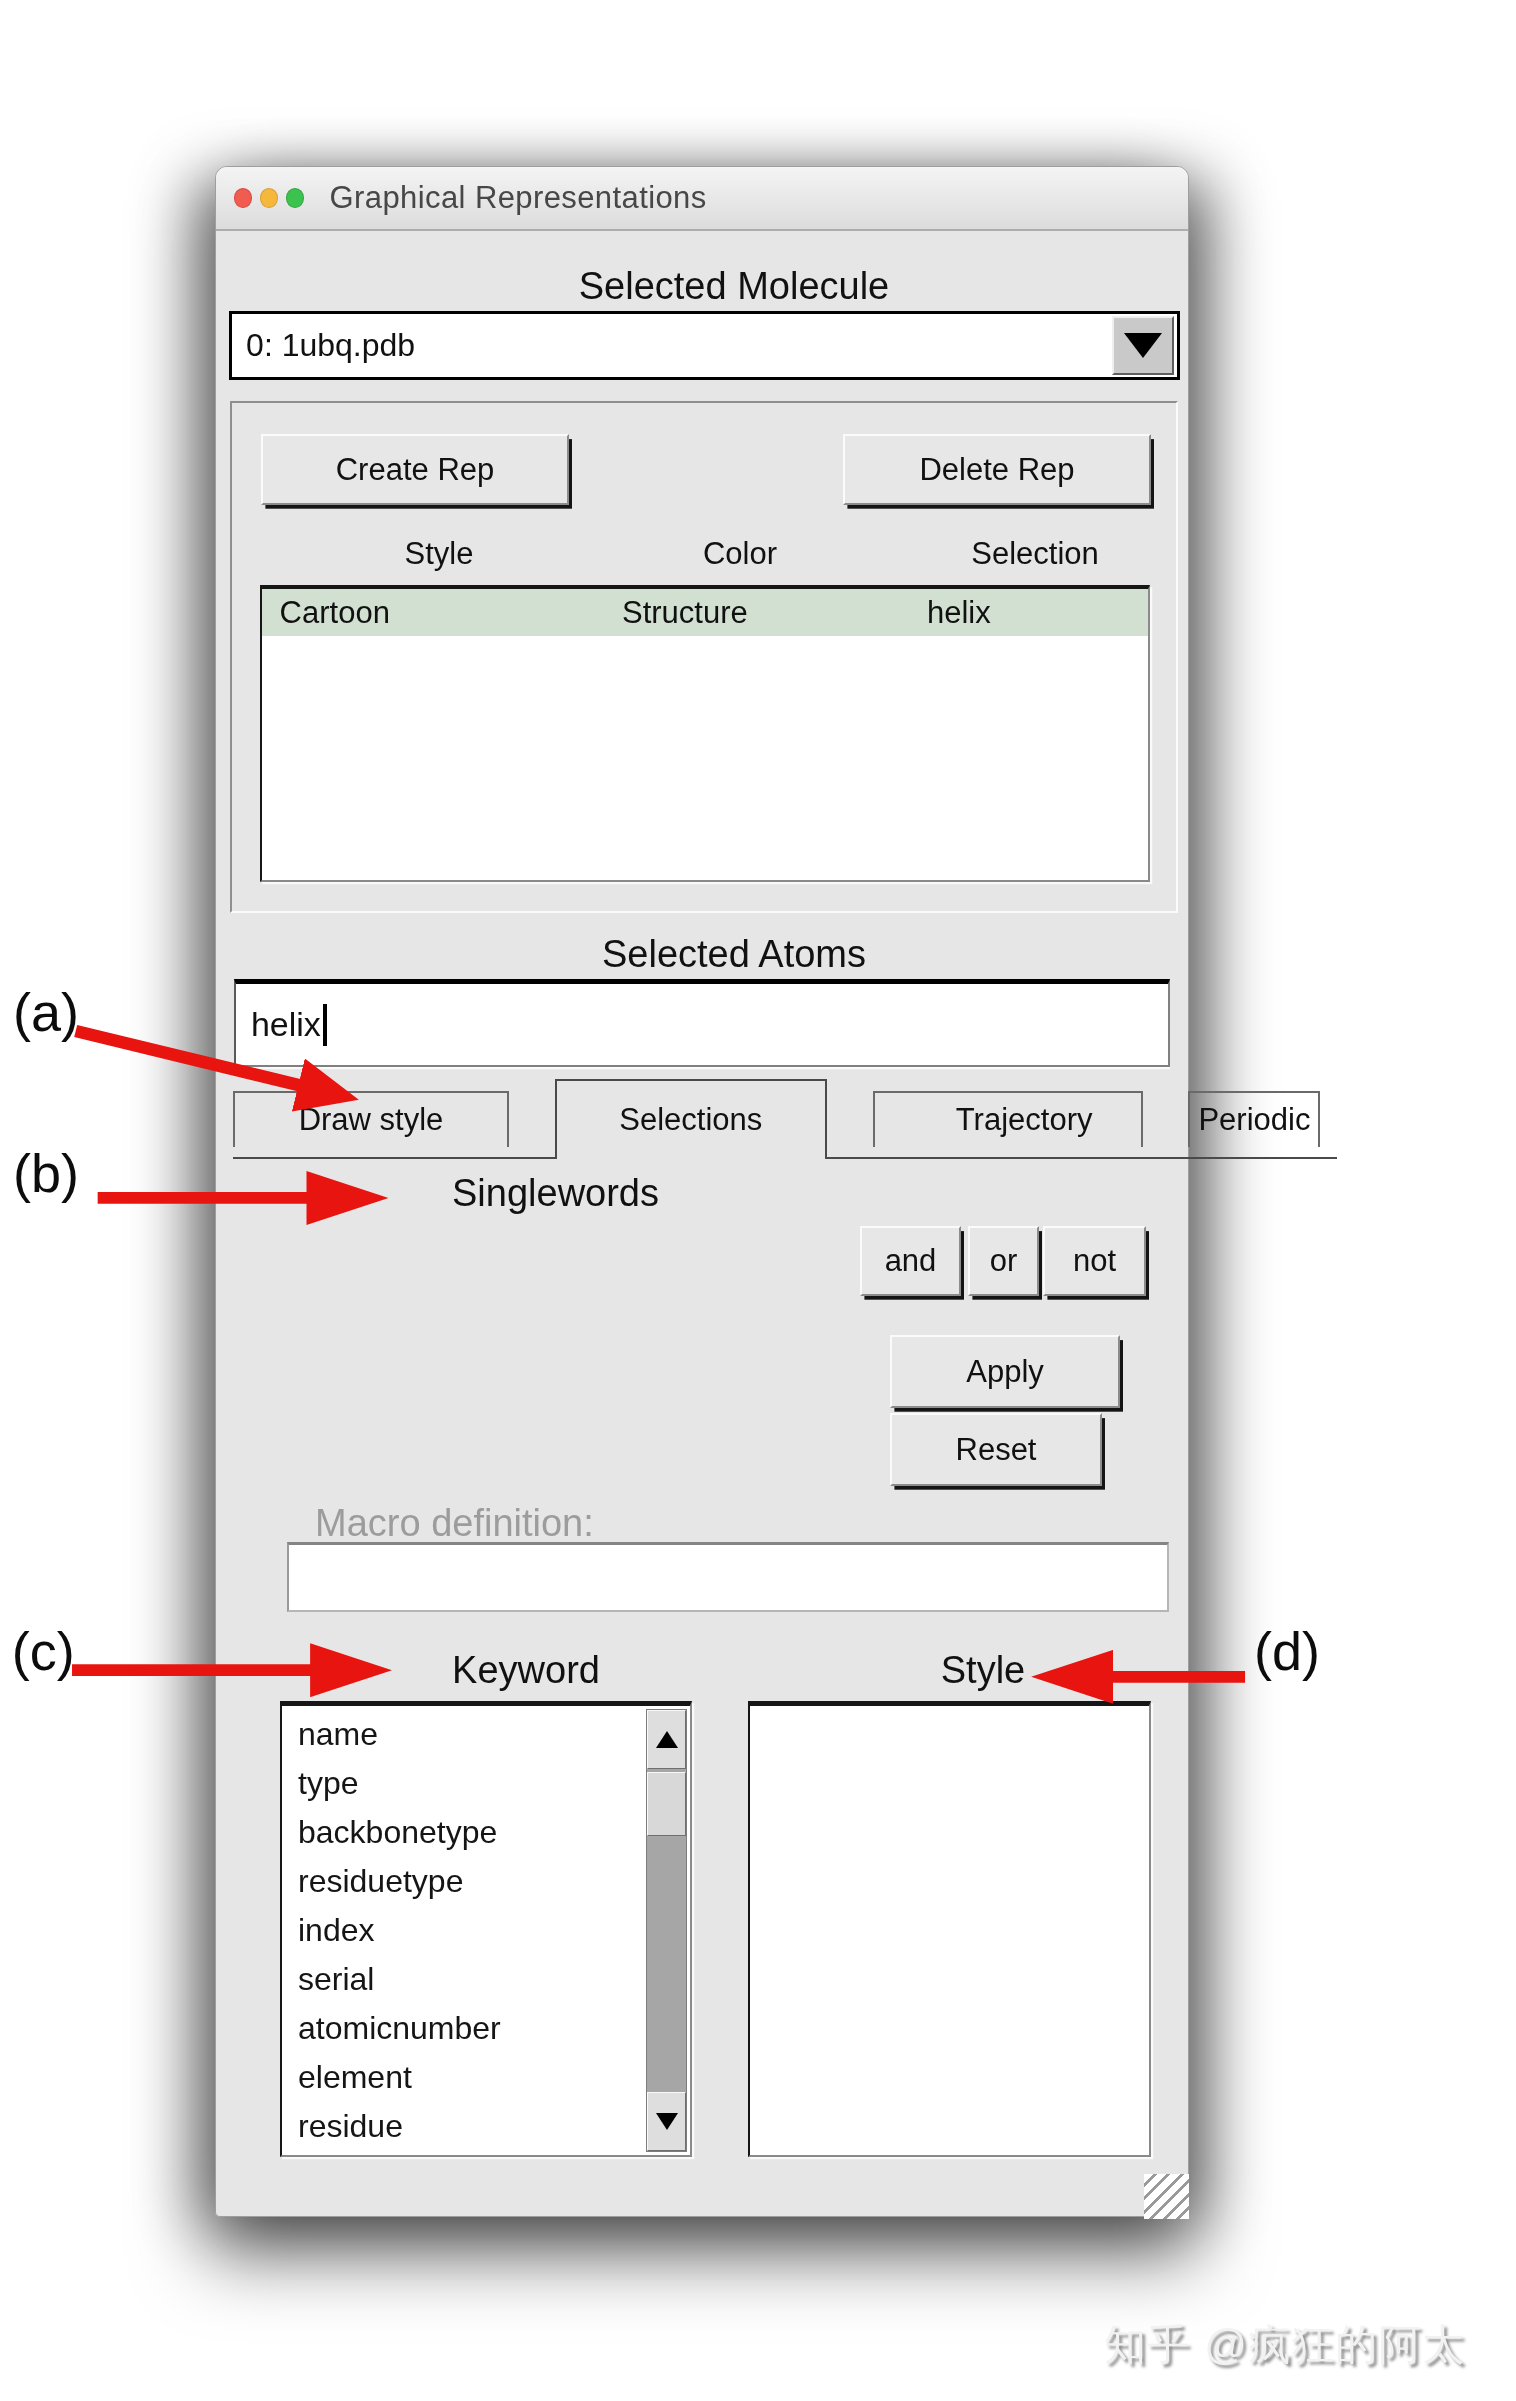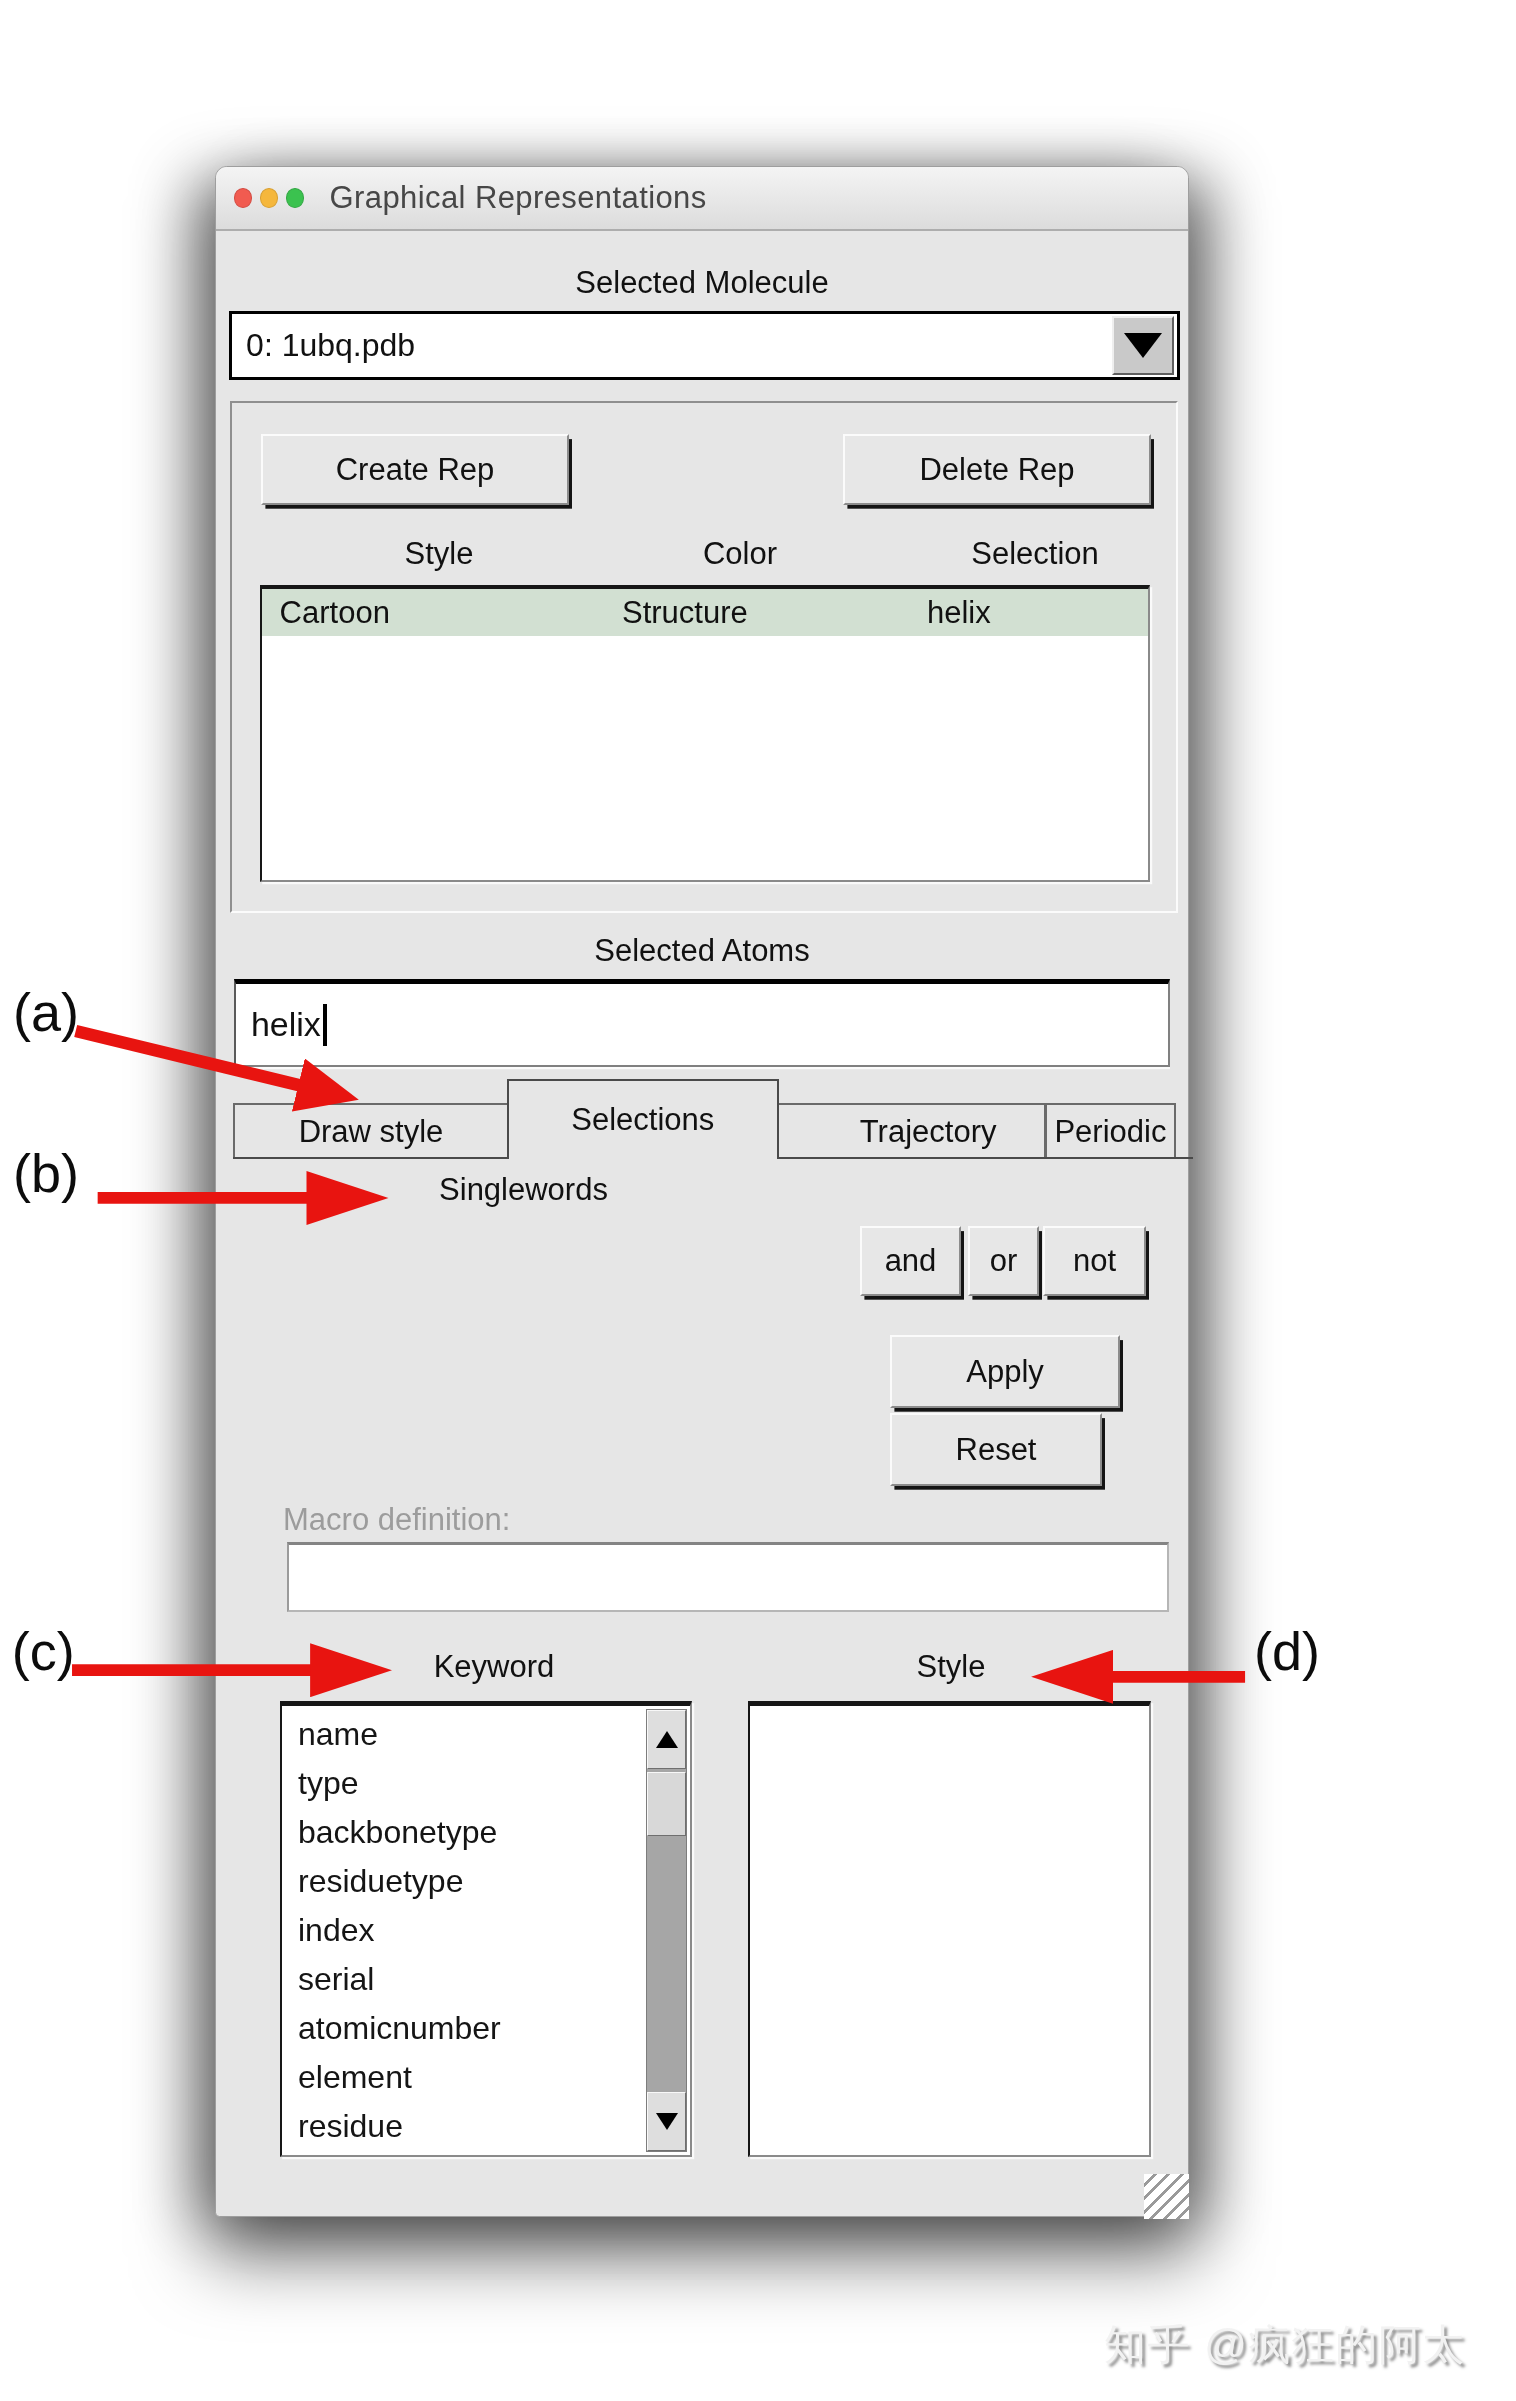--- a/index.html
+++ b/index.html
@@ -22,21 +22,21 @@
     border-bottom:2.2px solid #adadad;border-radius:11px 11px 0 0;
     display:flex;align-items:center;box-sizing:border-box;
   }
   .lights{display:flex;gap:8px;margin-left:17.6px;}
   .light{width:16px;height:17.6px;border-radius:50%;}
   .light.red{background:#f15b50;border:0.7px solid #d44b42;}
   .light.yellow{background:#f5b73c;border:0.7px solid #d9a032;}
   .light.green{background:#3bc24f;border:0.7px solid #33a844;}
   .title{margin-left:26px;font-size:31px;color:#474747;letter-spacing:0.4px;}
 
-  .lbl{position:absolute;font-size:31px;color:#111;white-space:nowrap;}
+  .lbl{position:absolute;font-size:38px;color:#111;white-space:nowrap;padding-left:32px;}
   .lbl.center{text-align:center;}
   .gray{color:#9c9c9c;}
 
   
   .combo{
     position:absolute;left:12.5px;top:144px;width:951px;height:69px;background:#fff;
     border:3.7px solid #000;box-sizing:border-box;display:flex;align-items:center;
   }
   .combo .val{font-size:32px;margin-left:14.6px;color:#111;}
   .combo .arrowbtn{
@@ -72,21 +72,21 @@
   .entry{
     position:absolute;background:#fff;box-sizing:border-box;
     border:2.9px solid #5a5a5a;border-top:5.9px solid #000;border-right-color:#808080;border-bottom-color:#808080;
     box-shadow:0 2.2px 0 #fbfbfb;display:flex;align-items:center;
   }
   .entry .txt{font-size:34px;margin-left:14.6px;color:#111;}
   .caret{display:inline-block;width:3.7px;height:42px;background:#000;margin-left:2.2px;vertical-align:middle;}
   .entry.flat{border:2.2px solid #b6b6b6;border-top:3.7px solid #848484;border-left-color:#9b9b9b;box-shadow:none;}
 
   
-  .tabbar{position:absolute;left:17px;top:912px;display:flex;align-items:flex-end;padding-right:19px;}
+  .tabbar{position:absolute;left:17px;top:912px;display:flex;align-items:center;padding-right:19px;gap:48px;}
   .tabbar::after{content:"";position:absolute;left:0;right:0;bottom:0;height:2.2px;background:#4a4a4a;z-index:1;}
   .tab{
     box-sizing:border-box;height:56px;border:2.2px solid #6a6a6a;border-bottom:none;margin-right:-2.2px;
     display:flex;align-items:center;justify-content:center;font-size:31px;color:#111;position:relative;
   }
   .tab.active{height:80px;background:#e6e6e6;z-index:2;border-color:#4a4a4a;}
 
   
   .listbox{
     position:absolute;background:#fff;box-sizing:border-box;

